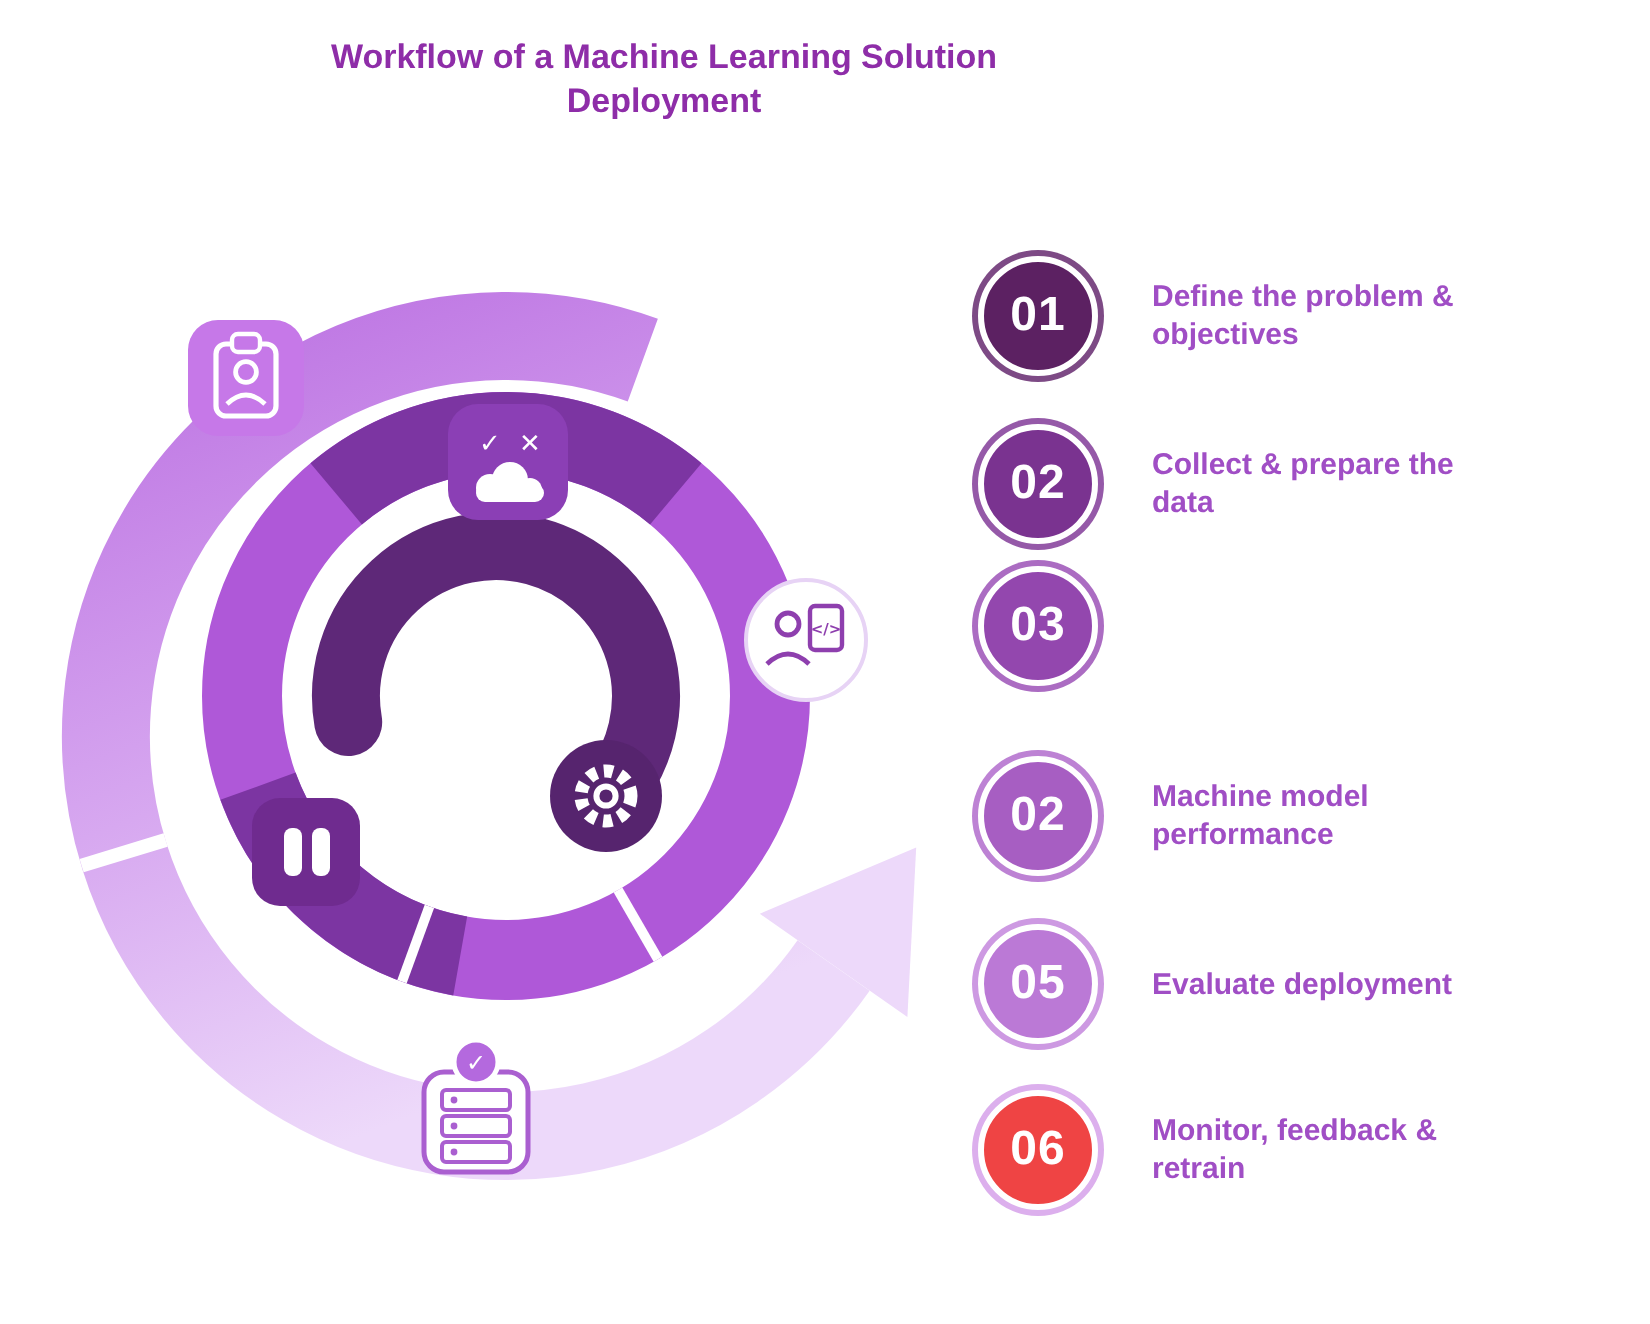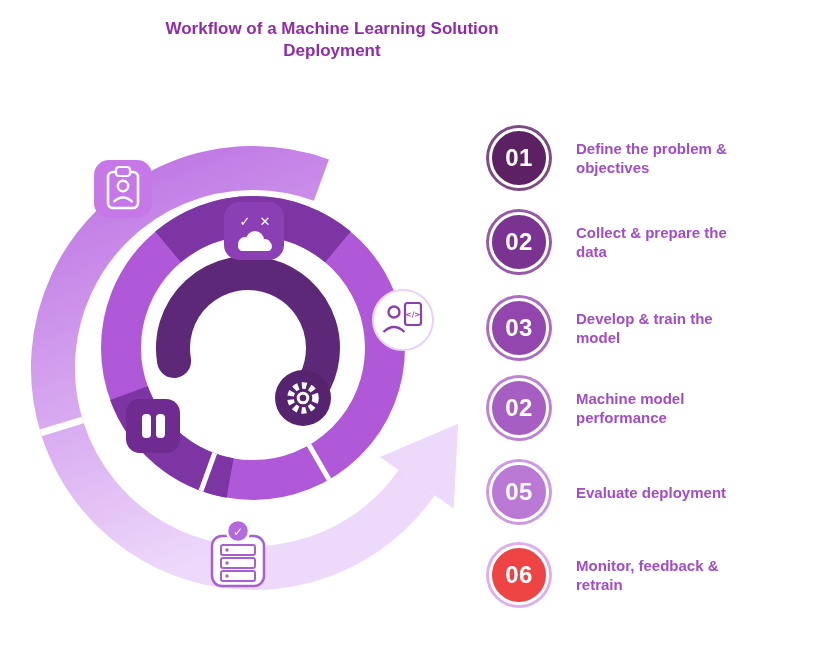--- a/index.html
+++ b/index.html
@@ -9,21 +9,21 @@
     font-family:"Liberation Sans", sans-serif;
   }
   .title{
     position:absolute;top:18px;left:0;width:664px;text-align:center;
     color:var(--title-color,#8E2DA8);font-weight:bold;font-size:17px;line-height:22px;
   }
   .steps{position:absolute;left:0;top:0;width:825px;height:662px;}
   .step{position:absolute;left:486px;display:flex;align-items:center;}
   .step:nth-of-type(1){top:125px;}
   .step:nth-of-type(2){top:209px;}
-  .step:nth-of-type(3){top:295px;}
+  .step:nth-of-type(3){top:280px;gap:28px;}
   .step:nth-of-type(4){top:375px;}
   .step:nth-of-type(5){top:459px;}
   .step:nth-of-type(6){top:542px;}
   .badge{
     width:66px;height:66px;border-radius:50%;
     display:flex;align-items:center;justify-content:center;flex:0 0 auto;
   }
   .disc{
     width:54px;height:54px;border-radius:50%;border:3px solid #fff;
     display:flex;align-items:center;justify-content:center;
@@ -132,21 +132,20 @@
         </div>
     </div>
     <div class="label">Collect &amp; prepare the data</div>
   </div>
   <div class="step">
     <div class="badge" style="background: rgb(171, 108, 194);">
       <div class="disc" style="background: rgb(147, 71, 174);">
           <span class="num">03</span>
         </div>
     </div>
-    <div class="label">Develop &amp; train the model</div>
   </div>
   <div class="step">
     <div class="badge" style="background: rgb(189, 130, 212);">
       <div class="disc" style="background: rgb(167, 94, 194);">
           <span class="num">02</span>
         </div>
     </div>
     <div class="label">Machine model performance</div>
   </div>
   <div class="step">

